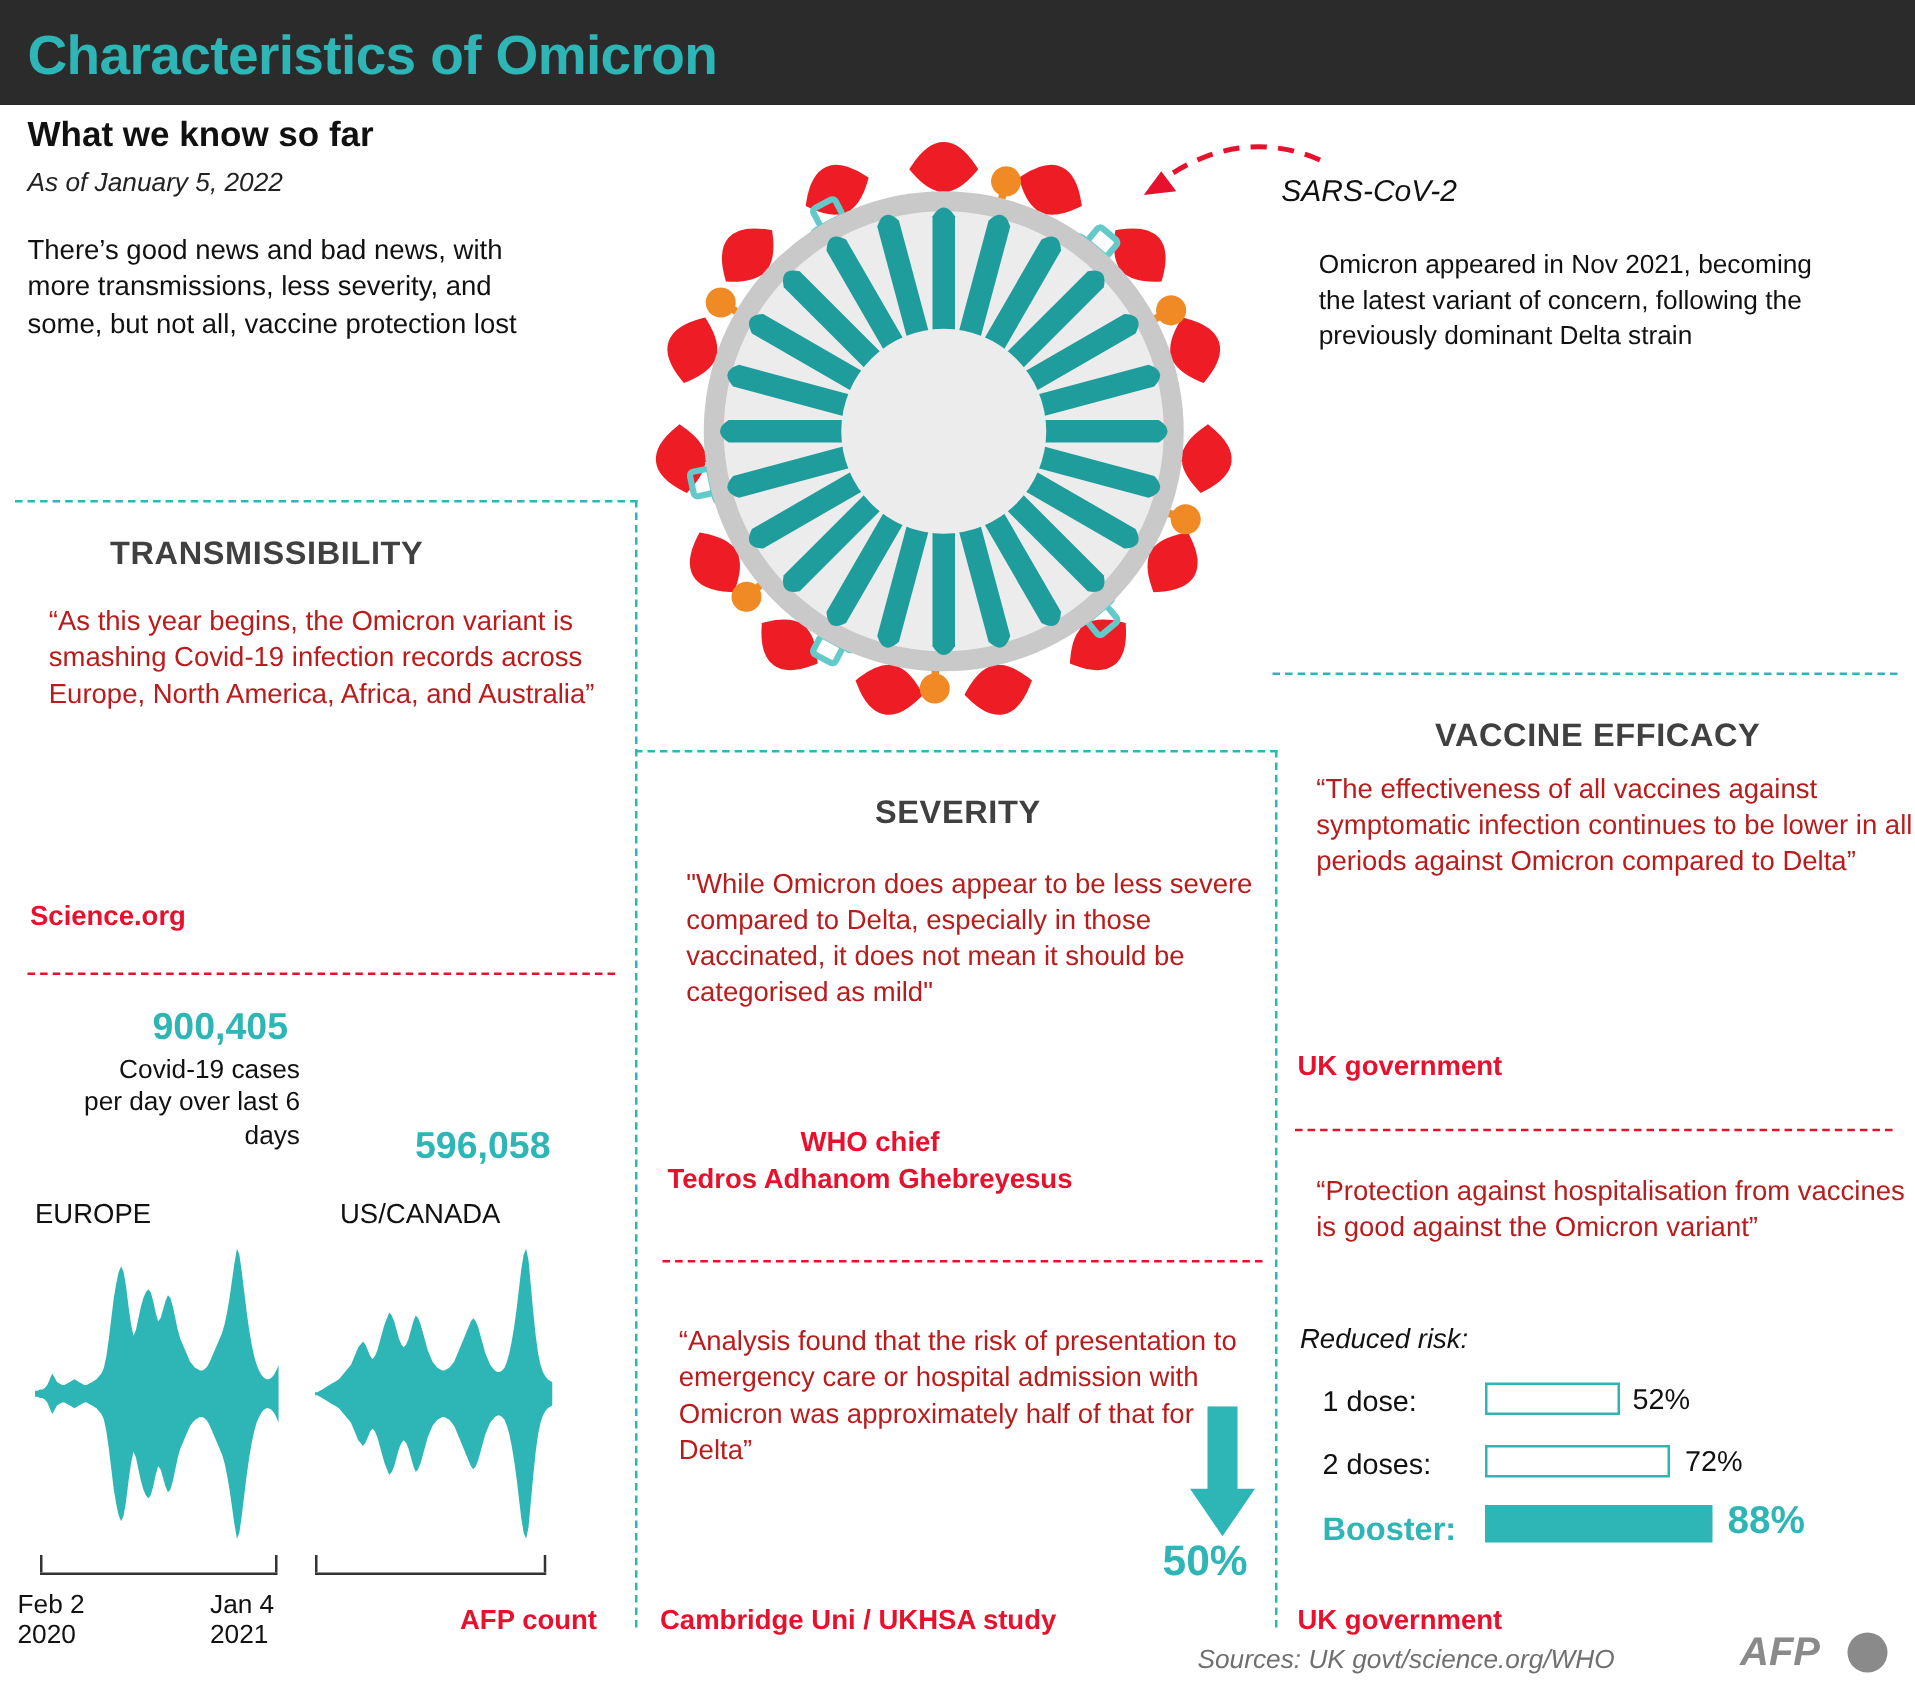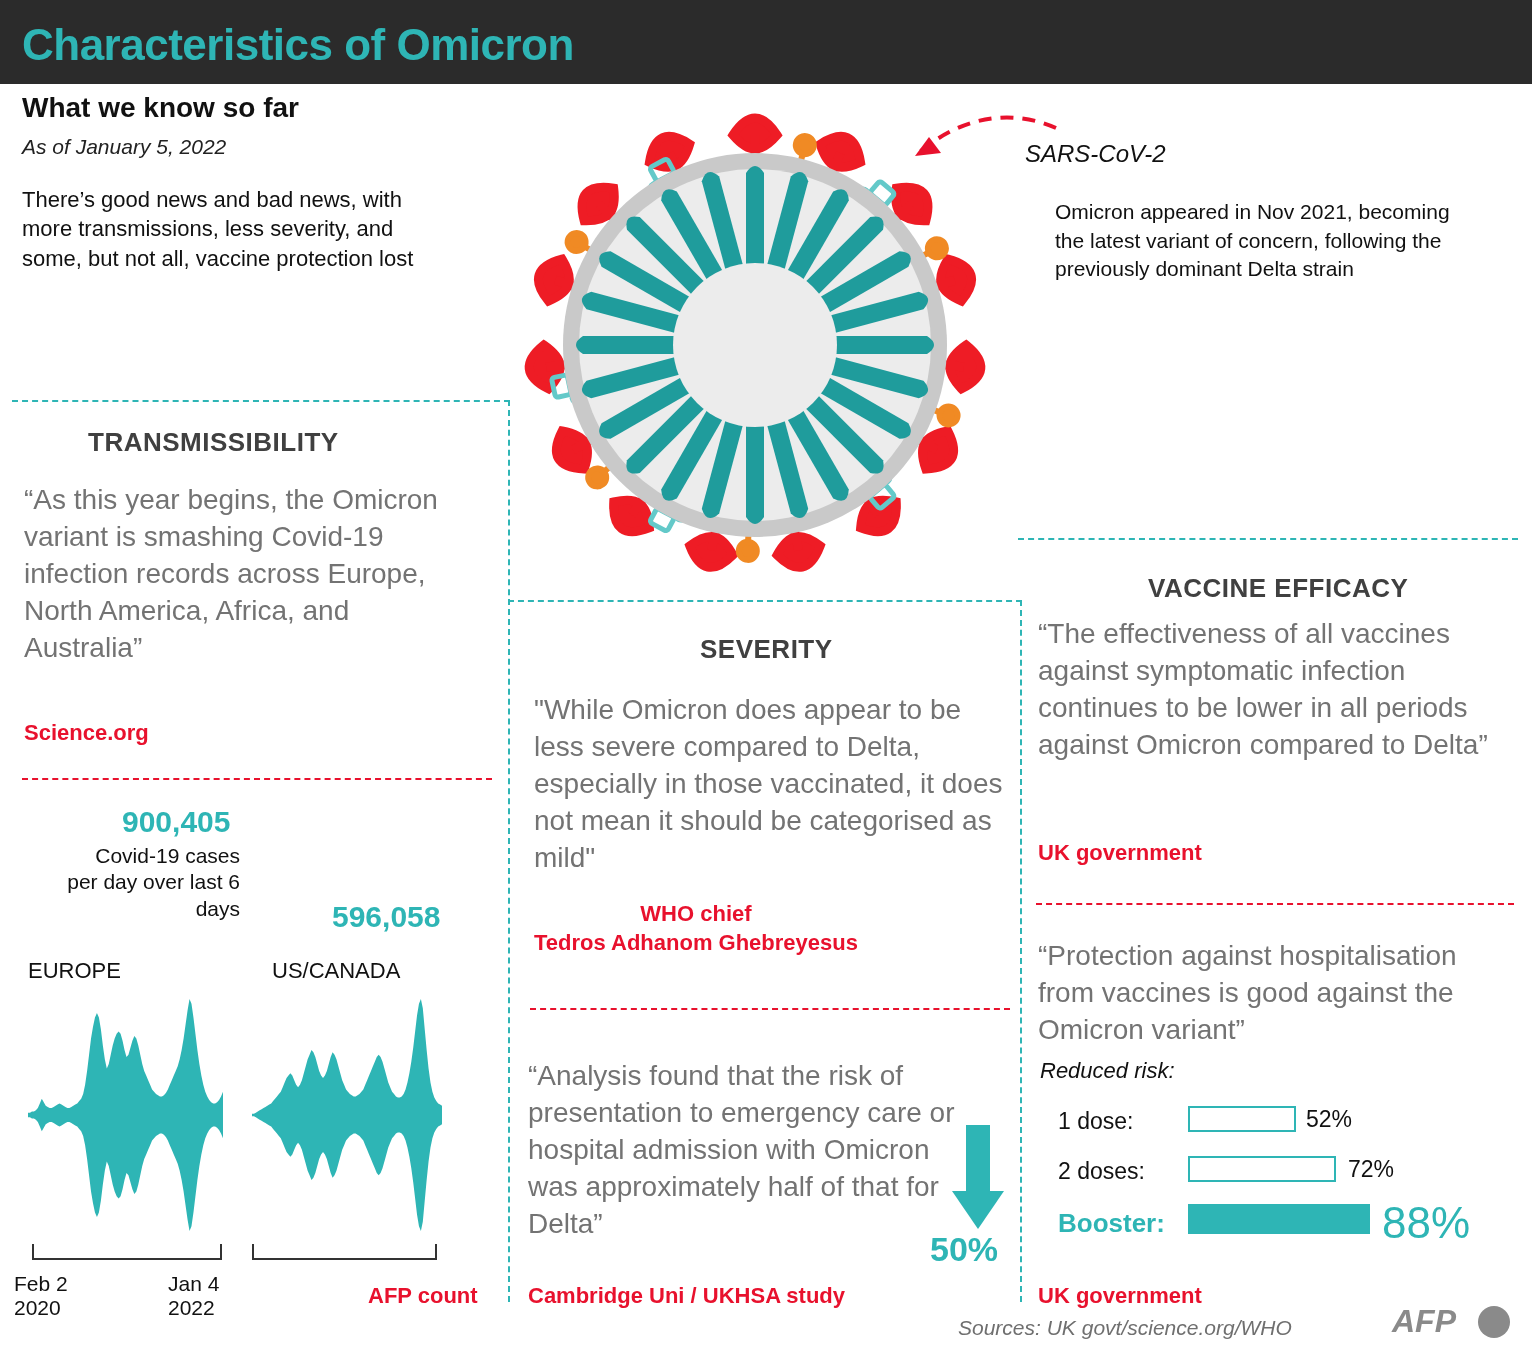--- a/index.html
+++ b/index.html
@@ -52,21 +52,21 @@
   #panel-trans{
     left:12px;top:400px;width:496px;height:900px;
     border-top:2px dashed #2eb5b5;
     border-right:2px dashed #2eb5b5;
   }
   .sec-head{
     color:#404040;font-weight:bold;font-size:26px;letter-spacing:0.5px;
   }
   #trans-head{position:absolute;left:88px;top:427px;}
   .quote{
-    font-size:28px;line-height:1.32;color:#737373;
+    font-size:22px;line-height:1.32;color:#b91c1c;margin-left:15px;
   }
   #trans-quote{position:absolute;left:24px;top:482px;width:440px;}
   .src-red{color:#e8112d;font-weight:bold;font-size:22px;text-align:center;}
   #trans-src{position:absolute;left:24px;top:720px;}
   .hdash{
     position:absolute;border-top:2px dashed #e8112d;
   }
   #trans-hr{left:22px;top:778px;width:470px;}
 
   .bignum{color:#2eb5b5;font-weight:bold;font-size:30px;}
@@ -125,21 +125,21 @@
   #dose1-lab{left:1058px;top:1108px;}
   #dose2-lab{left:1058px;top:1158px;}
   #dose3-lab{left:1058px;top:1208px;color:#2eb5b5;font-weight:bold;font-size:26px;}
   .barbase{position:absolute;height:26px;border:2px solid #2eb5b5;box-sizing:border-box;}
   #bar1{left:1188px;top:1106px;width:108px;}
   #bar2{left:1188px;top:1156px;width:148px;}
   #bar3{left:1188px;top:1204px;width:182px;background:#2eb5b5;border:none;height:30px;}
   .barval{position:absolute;font-size:23px;color:#111;}
   #val1{left:1306px;top:1106px;}
   #val2{left:1348px;top:1156px;}
-  #val3{left:1382px;top:1198px;color:#2eb5b5;font-weight:normal;font-size:44px;}
+  #val3{left:1382px;top:1198px;color:#2eb5b5;font-weight:bold;font-size:31px;}
   #vac-src2{position:absolute;left:1038px;top:1283px;}
 
   
   #sources{
     position:absolute;left:958px;top:1316px;
     font-size:21px;font-style:italic;color:#6f6f6f;
   }
   #afp-logo{
     position:absolute;left:1392px;top:1303px;
     font-size:32px;font-weight:bold;font-style:italic;color:#8a8a8a;
@@ -388,21 +388,21 @@
 <div class="axisline" id="ax2"></div>
 <div class="tickL" id="ax2t1"></div>
 <div class="tickL" id="ax2t2"></div>
 
 <div class="axlab" id="axlab1">
   <div>Feb 2</div>
   <div>2020</div>
 </div>
 <div class="axlab" id="axlab2">
   <div>Jan 4</div>
-  <div>2022</div>
+  <div>2021</div>
 </div>
 <div class="src-red" id="afpcount">AFP count</div>
 
 <div class="panel" id="panel-sev"></div>
 <div class="sec-head" id="sev-head">SEVERITY</div>
 <div class="quote" id="sev-quote">"While Omicron does appear to be less severe compared to Delta, especially in those vaccinated, it does not mean it should be categorised as mild"</div>
 <div class="src-red" id="sev-src">
   <div>WHO chief</div>
   <div>Tedros Adhanom Ghebreyesus</div>
 </div>

